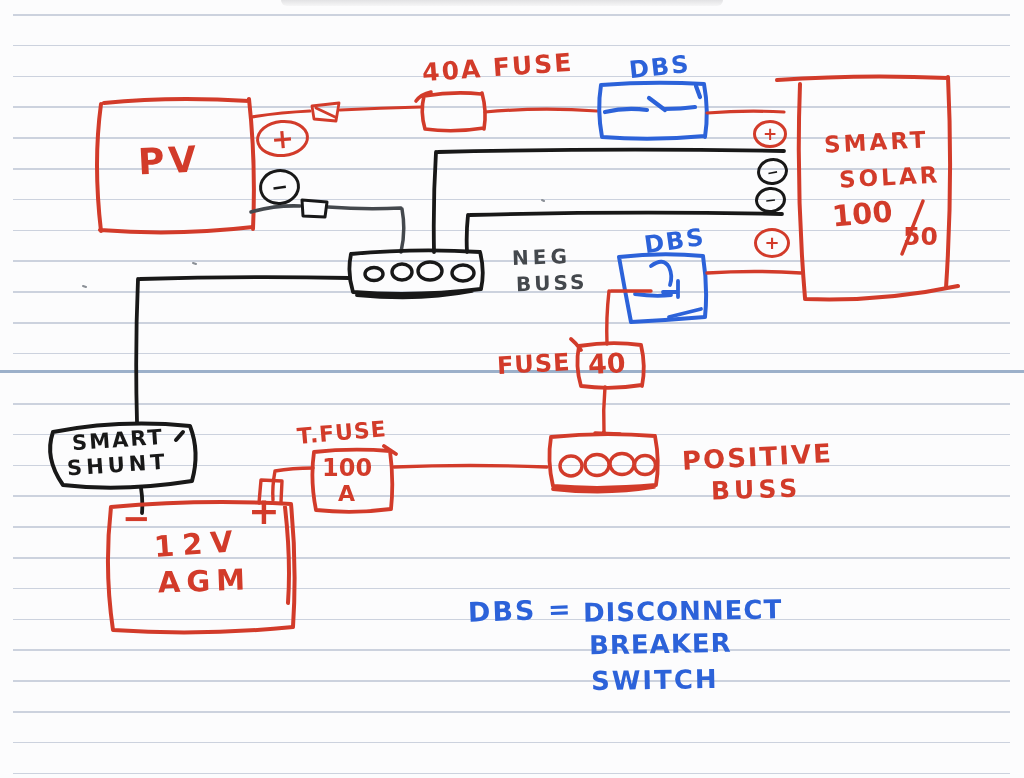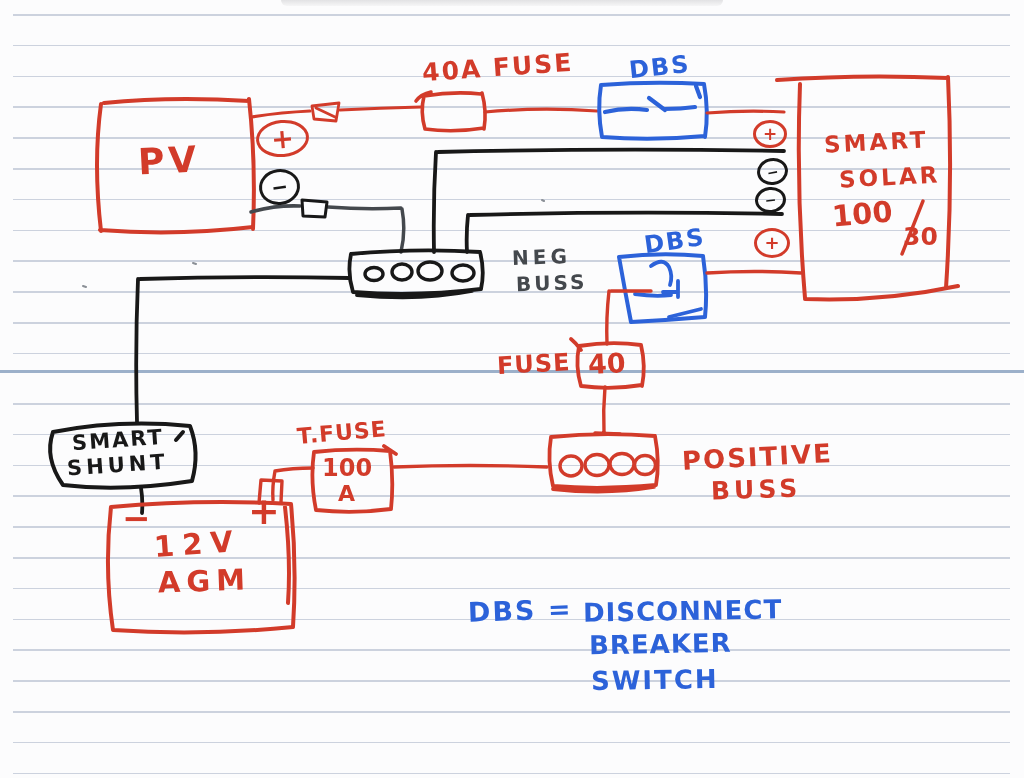--- a/index.html
+++ b/index.html
@@ -137,21 +137,21 @@
 
   <div class="lbl red" style="left:138px;top:143px;font-size:36px;transform:rotate(-3deg);letter-spacing:4px;">PV</div>
 
   <div class="lbl red" style="left:422px;top:55px;font-size:25px;transform:rotate(-4deg);letter-spacing:2px;">40A FUSE</div>
 
   <div class="lbl blue" style="left:629px;top:55px;font-size:24px;transform:rotate(-6deg);letter-spacing:2px;">DBS</div>
 
   <div class="lbl red" style="left:824px;top:131px;font-size:23px;transform:rotate(-3deg);letter-spacing:3px;">SMART</div>
   <div class="lbl red" style="left:839px;top:166px;font-size:23px;transform:rotate(-3deg);letter-spacing:3px;">SOLAR</div>
   <div class="lbl red" style="left:832px;top:200px;font-size:29px;transform:rotate(-5deg);">100</div>
-  <div class="lbl red" style="left:903px;top:224px;font-size:25px;">30</div>
+  <div class="lbl red" style="left:903px;top:224px;font-size:25px;">50</div>
 
   <div class="lbl gray" style="left:512px;top:247px;font-size:20px;transform:rotate(-2deg);letter-spacing:4px;">NEG</div>
   <div class="lbl gray" style="left:516px;top:273px;font-size:20px;transform:rotate(-2deg);letter-spacing:3px;">BUSS</div>
 
   <div class="lbl blue" style="left:644px;top:229px;font-size:24px;transform:rotate(-8deg);letter-spacing:2px;">DBS</div>
 
   <div class="lbl red" style="left:497px;top:352px;font-size:24px;transform:rotate(-3deg);letter-spacing:1px;">FUSE</div>
   <div class="lbl red" style="left:588px;top:350px;font-size:27px;transform:rotate(-3deg);">40</div>
 
   <div class="lbl red" style="left:682px;top:444px;font-size:26px;transform:rotate(-3deg);letter-spacing:2px;">POSITIVE</div>

